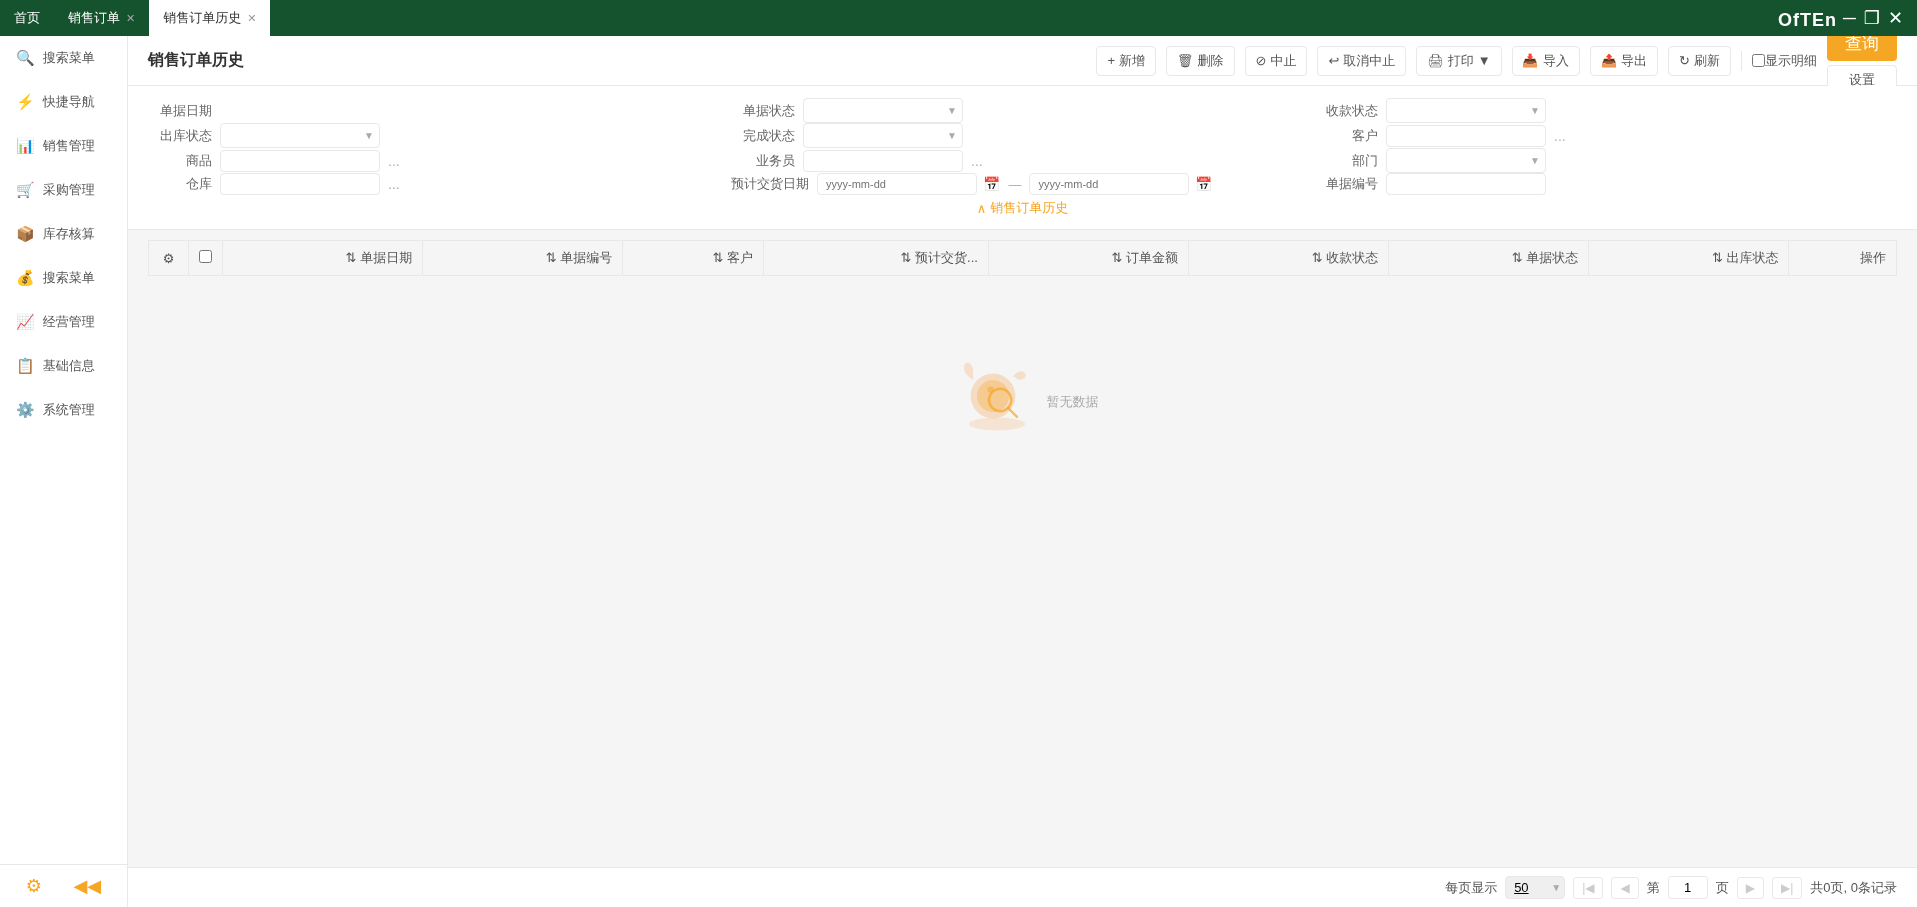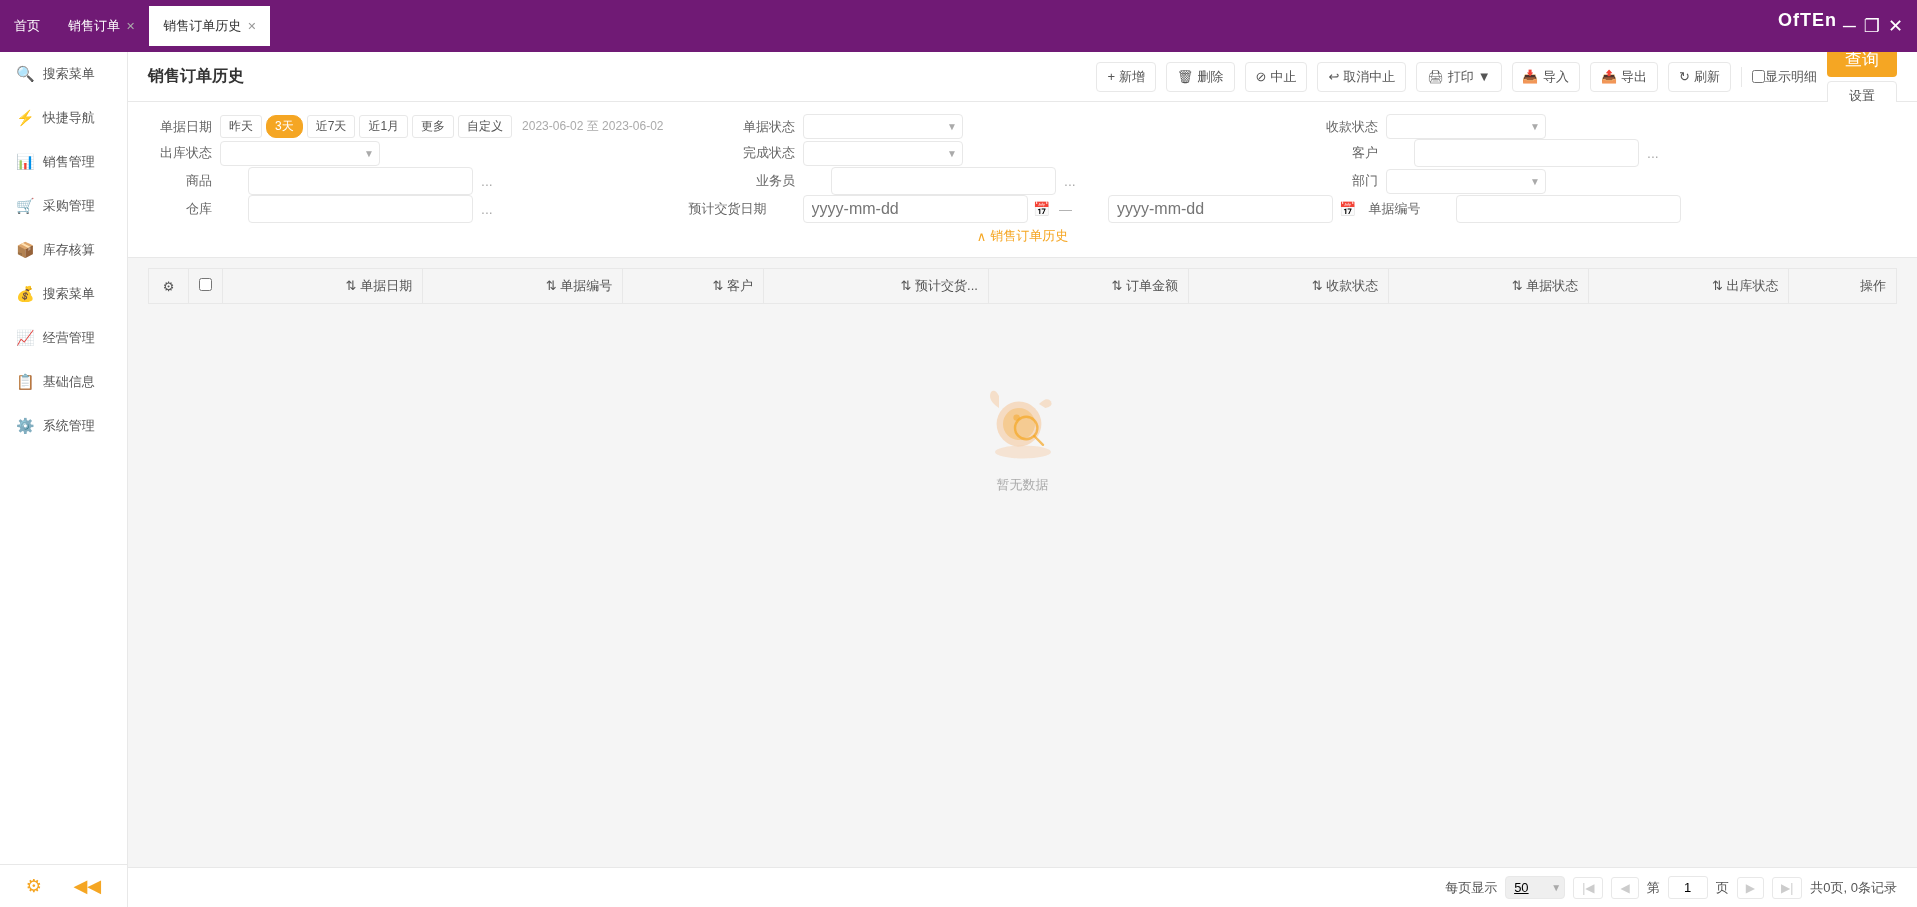--- a/index.html
+++ b/index.html
@@ -1,21 +1,21 @@
 <!DOCTYPE html>
 <html><head>
   <meta charset="utf-8">
   <style>
     * { box-sizing: border-box; margin: 0; padding: 0; font-family: 'Microsoft YaHei', Arial, sans-serif; font-size: 13px; }
     body { background: #f5f5f5; display: flex; flex-direction: column; height: 907px; overflow: hidden; }
 
     
     .top-bar {
-      background: #701a75;
-      height: 52px;
+      background: #14532d;
+      height: 36px;
       display: flex;
       align-items: center;
       padding: 0;
       flex-shrink: 0;
       position: relative;
     }
     .tab-item {
       height: 40px;
       display: flex;
       align-items: center;
@@ -206,25 +206,24 @@
       position: absolute;
       right: 6px;
       color: #aaa;
       pointer-events: none;
       font-size: 10px;
     }
     .input-control {
       border: 1px solid #e8e8e8;
       border-radius: 4px;
       padding: 4px 8px;
-      font-size: 16px;
+      font-size: 11px;
       color: #555;
       background: #fff;
       min-width: 160px;
-      margin-left: 28px;
     }
     .dots-btn {
       color: #aaa;
       cursor: pointer;
       padding: 0 4px;
       font-size: 14px;
     }
 
     .collapse-bar {
       text-align: center;
@@ -258,21 +257,21 @@
       font-size: 13px;
       white-space: nowrap;
       text-align: right;
     }
     .th-settings { width: 40px; text-align: center; }
     .th-check { width: 30px; text-align: center; }
 
     
     .empty-state {
       display: flex;
-      flex-direction: column;
+      flex-direction: row;
       align-items: center;
       justify-content: center;
       padding: 80px 0;
       color: #aaa;
       font-size: 13px;
     }
     .empty-illustration {
       width: 100px;
       height: 80px;
       margin-bottom: 12px;
@@ -468,31 +467,20 @@
           <button class="btn-set">设置</button>
         </div>
       </div>
     </div>
 
     <div class="filter-area">
 
       <div class="filter-grid">
         <div class="filter-cell">
           <span class="filter-label">单据日期</span>
-          <div class="filter-cell-content">
-            <div class="date-btns">
-              <button class="date-btn">昨天</button>
-              <button class="date-btn active">3天</button>
-              <button class="date-btn">近7天</button>
-              <button class="date-btn">近1月</button>
-              <button class="date-btn">更多</button>
-              <button class="date-btn">自定义</button>
-            </div>
-            <span class="date-range">2023-06-02 至 2023-06-02</span>
-          </div>
         </div>
         <div class="filter-cell">
           <span class="filter-label">单据状态</span>
           <div class="filter-cell-content">
             <div class="select-wrapper">
               <select class="select-control">
                 <option value=""></option>
               </select>
               <span class="chevron">▼</span>
             </div>

